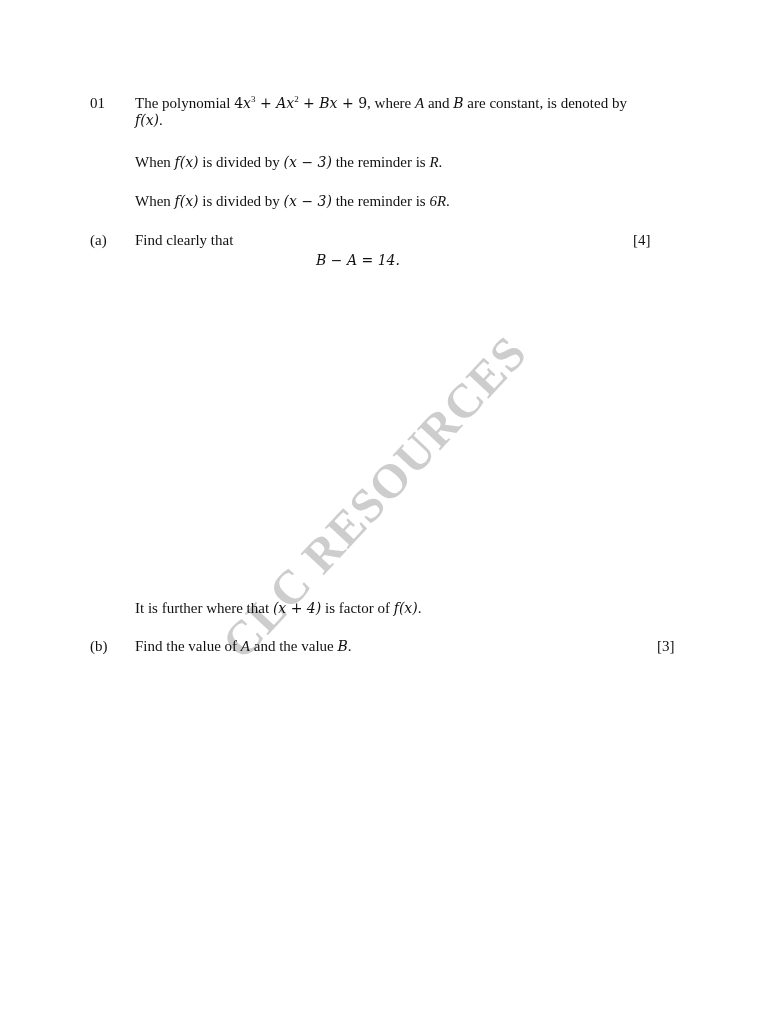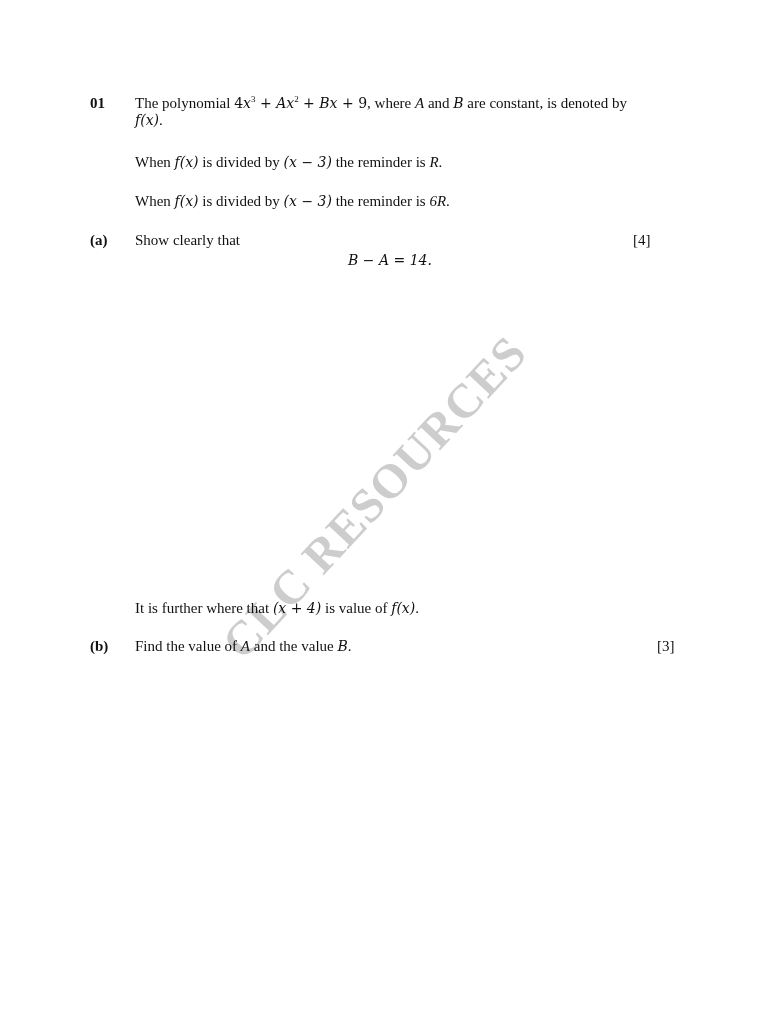--- a/index.html
+++ b/index.html
@@ -23,21 +23,21 @@
       background: #ffffff;
     }
     .line {
       position: absolute;
       font-size: 15px;
       line-height: 20px;
       white-space: nowrap;
     }
     .qnum {
       position: absolute;
-      font-weight: bold;
+      font-weight: normal;
       font-size: 15px;
       line-height: 20px;
     }
     .math {
       font-family: "DejaVu Serif", "Liberation Serif", serif;
       font-style: italic;
       font-size: 14px;
     }
     .math-up {
       font-family: "DejaVu Serif", "Liberation Serif", serif;
@@ -53,21 +53,20 @@
     .marks {
       position: absolute;
       font-size: 15px;
       line-height: 20px;
     }
     .equation {
       position: absolute;
       font-family: "DejaVu Serif", "Liberation Serif", serif;
       font-size: 14px;
       line-height: 20px;
-      margin-left: 32px;
     }
     .watermark {
       position: absolute;
       left: 374px;
       top: 497px;
       transform: translate(-50%, -50%) rotate(-47deg);
       font-family: "Liberation Serif", "DejaVu Serif", serif;
       font-weight: bold;
       font-size: 48px;
       letter-spacing: 1px;
@@ -100,28 +99,28 @@
 
     <div class="line" style="left:135px; top:152px;">
       <span>When </span><span class="math">f(x)</span><span> is divided by </span><span class="math">(x − 3)</span><span> the reminder is </span><i>R</i><span>.</span>
     </div>
 
     <div class="line" style="left:135px; top:191px;">
       <span>When </span><span class="math">f(x)</span><span> is divided by </span><span class="math">(x − 3)</span><span> the reminder is </span><i>6R</i><span>.</span>
     </div>
 
     <div class="qnum" style="left:90px; top:230px;">(a)</div>
-    <div class="line" style="left:135px; top:230px;">Show clearly that</div>
+    <div class="line" style="left:135px; top:230px;">Find clearly that</div>
     <div class="marks" style="left:633px; top:230px;">[4]</div>
     <div class="equation" style="left:316px; top:250px;">
       <span class="math" style="font-style:italic;">B − A = 14.</span>
     </div>
 
     <div class="line" style="left:135px; top:598px;">
-      <span>It is further where that </span><span class="math">(x + 4)</span><span> is value of </span><span class="math">f(x)</span><span>.</span>
+      <span>It is further where that </span><span class="math">(x + 4)</span><span> is factor of </span><span class="math">f(x)</span><span>.</span>
     </div>
 
     <div class="qnum" style="left:90px; top:636px;">(b)</div>
     <div class="line" style="left:135px; top:636px;">
       <span>Find the value of </span><i>A</i><span> and the value </span><span class="math">B</span><span>.</span>
     </div>
     <div class="marks" style="left:657px; top:636px;">[3]</div>
 
   </div>
 </div>

